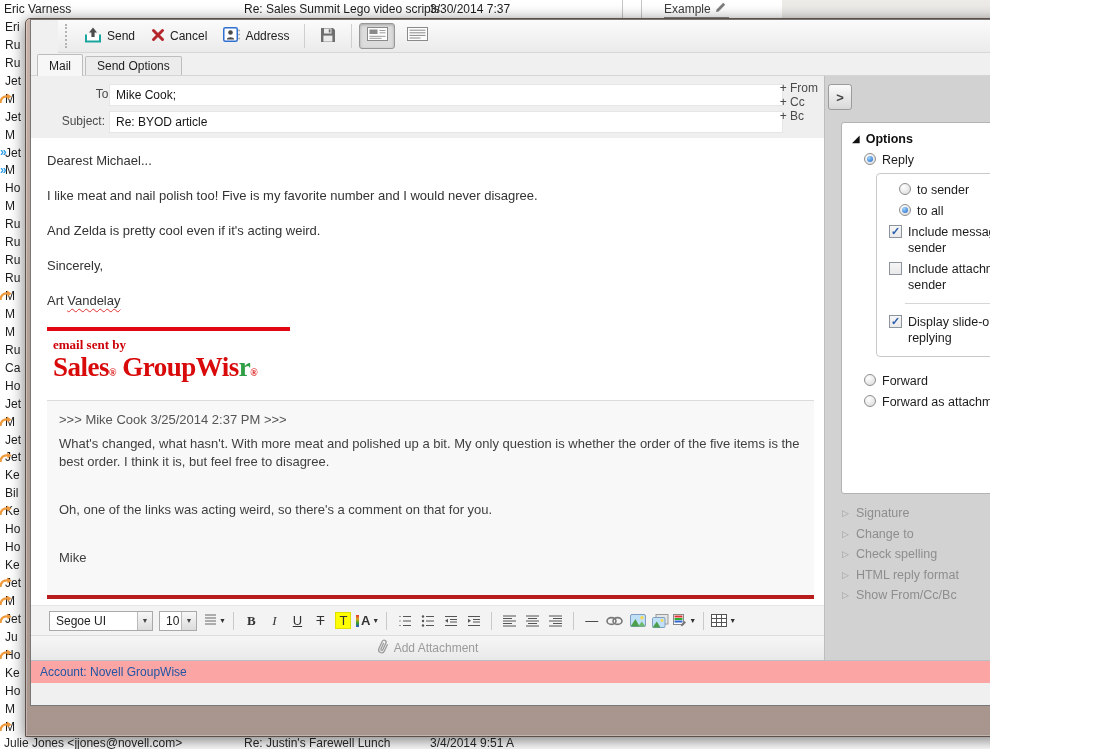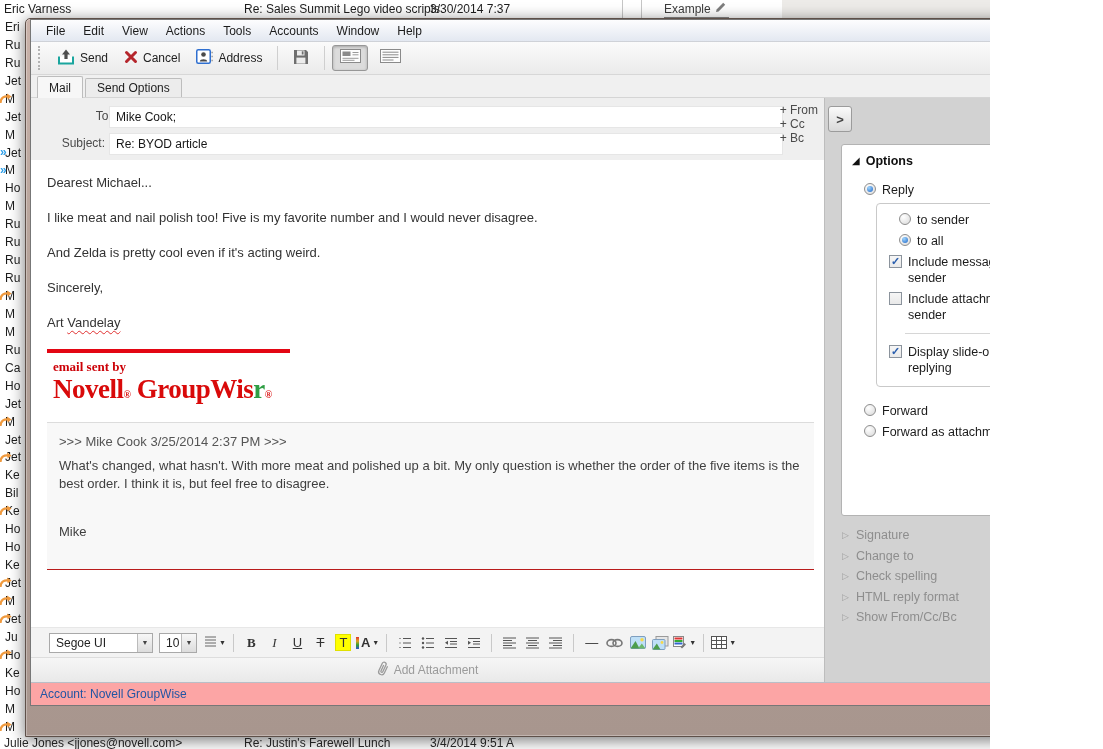--- a/index.html
+++ b/index.html
@@ -52,21 +52,21 @@
   .wbtn .maxglyph{ display:block; width:9px; height:7px; border:1.5px solid #3a332f; }
 
   .client{ margin:0 4px 4px; height:687px; background:#f0f0f0; border:1px solid #777;
            display:flex; flex-direction:column; overflow:hidden; }
 
   
   .menubar{ height:22px; background:linear-gradient(#fdfdfe,#e3e8f1); border-bottom:1px solid #cfd2d8;
             display:flex; align-items:center; padding-left:6px; flex:none; }
   .mitem{ padding:0 9px; font-size:12px; color:#1b1b1b; }
   .toolbar{ height:33px; background:linear-gradient(#fbfbfb,#ebebeb); border-bottom:1px solid #d7d7d7;
-            display:flex; align-items:center; padding-left:4px; flex:none; }
+            display:flex; align-items:center; padding-left:4px; flex:none;margin-left:27px; }
   .grip{ width:4px; height:24px; border-left:2px dotted #b3b3b3; margin:0 7px 0 3px; }
   .tbtn{ display:flex; align-items:center; gap:5px; padding:4px 8px; font-size:12px; color:#222; }
   .tsep{ width:1px; height:24px; background:#cfcfcf; margin:0 7px; }
   .togglebtn{ width:36px; height:26px; display:flex; align-items:center; justify-content:center;
               border-radius:3px; margin-right:4px; }
   .togglebtn.pressed{ background:#dcdcdc; border:1px solid #979797;
               box-shadow:inset 0 1px 3px rgba(0,0,0,.25); }
   .tabrow{ height:23px; display:flex; align-items:flex-end; padding-left:6px; flex:none;
            border-bottom:1px solid #d5d5d5; }
   .tab{ height:19px; display:flex; align-items:center; padding:0 11px; font-size:12px; color:#1d1d1d;
@@ -93,21 +93,21 @@
   .bodyarea p{ margin:0 0 17px; }
   .sigline{ margin:0; }
   .wavy{ text-decoration:underline; text-decoration-color:#e03030; text-decoration-style:wavy;
          text-underline-offset:3px; text-decoration-thickness:1px; }
   .redbar{ width:243px; height:4px; margin:16px 0 7px; }
   .sentby{ font-family:"Liberation Serif",serif; font-weight:bold; font-size:13px; margin-left:6px;
            line-height:14px; }
   .nlogo{ font-family:"Liberation Serif",serif; font-weight:bold; font-size:27px; margin-left:6px;
           line-height:30px; letter-spacing:-.5px; }
   .nlogo .reg{ font-size:10px; }
-  .quote{ margin-top:12px; background:#f8f8f8; border-top:1px solid #dcdcdc; border-bottom:1px solid #b91c1c;
+  .quote{ margin-top:12px; background:#f8f8f8; border-top:1px solid #dcdcdc; border-bottom:4px solid #b91c1c;
           padding:10px 12px 16px; color:#3f3f3f; }
   .quote .qhead{ margin:0 0 6px; color:#555; }
   .quote .qp1{ margin:0 0 30px; }
   .quote .qp2{ margin:0 0 30px; }
   .quote .qsig{ margin:0 0 12px; }
 
   
   .formatbar{ height:30px; background:#f3f3f3; border-top:1px solid #e7e7e7; display:flex;
               align-items:center; padding-left:18px; flex:none; }
   .combo{ height:20px; border:1px solid #a9a9a9; background:#fff; display:inline-flex; align-items:center;
@@ -151,21 +151,21 @@
   .radiorow,.checkrow{ display:flex; align-items:flex-start; gap:6px; font-size:12.5px; color:#1c1c1c;
            line-height:16px; }
   .radio{ width:12px; height:12px; border-radius:50%; border:1px solid #8e8e8e; flex:none; margin-top:1px;
           background:radial-gradient(circle at 35% 30%, #ffffff, #d8d8d8); display:flex;
           align-items:center; justify-content:center; }
   .radio.checked::after{ content:""; width:6px; height:6px; border-radius:50%;
           background:radial-gradient(circle at 35% 30%, #9fd4fb, #1d66c9); display:block; }
   .cbx{ width:13px; height:13px; border:1px solid #8b939c; flex:none; margin-top:1px;
         background:linear-gradient(#f6f6f6,#e9e9e9); display:flex; align-items:center;
         justify-content:center; font-size:11px; line-height:11px; color:#2b5fae; font-weight:bold; }
-  .replyrow{ margin:14px 0 0 12px; }
+  .replyrow{ margin:6px 0 0 12px; }
   .groupbox{ margin:5px 0 0 24px; width:188px; border:1px solid #c9c9c9; border-radius:4px;
              padding:8px 4px 10px 12px; display:flex; flex-direction:column; gap:5px; }
   .groupbox .indent{ margin-left:10px; }
   .gsep{ height:1px; background:#d6d6d6; margin:5px 0 5px 16px; }
   .lblwrap{ width:150px; }
   .fwdrow1{ margin:16px 0 0 12px; }
   .fwdrow2{ margin:5px 0 0 12px; }
   .extras{ position:absolute; left:17px; top:430px; display:flex; flex-direction:column; gap:6.5px;
            font-size:12.5px; color:#8e8e8e; }
   .extra{ display:flex; align-items:center; gap:7px; }
@@ -438,37 +438,20 @@
       <span class="s1">Julie Jones &lt;jjones@novell.com&gt;</span>
       <span class="s2">Re: Justin's Farewell Lunch</span>
       <span class="s3">3/4/2014 9:51 A</span>
     </div>
   </div>
 
   <div class="win">
 
     <div class="client">
 
-      <div class="menubar">
-  <span class="mitem">File</span>
-
-  <span class="mitem">Edit</span>
-
-  <span class="mitem">View</span>
-
-  <span class="mitem">Actions</span>
-
-  <span class="mitem">Tools</span>
-
-  <span class="mitem">Accounts</span>
-
-  <span class="mitem">Window</span>
-
-  <span class="mitem">Help</span>
-</div>
 
       <div class="toolbar">
         <span class="grip"></span>
         <span class="tbtn">
           <span><svg width="18" height="16" viewBox="0 0 18 16">
                 <path d="M2 7.5 v7 h14 v-7" fill="#fff" stroke="#1aa59e" stroke-width="2"></path>
                 <path d="M9 0.5 L13 5.5 H10.6 V10 H7.4 V5.5 H5 Z" fill="#4d4d4d"></path>
               </svg></span>
           <span>Send</span>
         </span>
@@ -552,26 +535,27 @@
           <div class="bodyarea">
             <p>Dearest Michael...</p>
             <p>I like meat and nail polish too! Five is my favorite number and I would never disagree.</p>
             <p>And Zelda is pretty cool even if it's acting weird.</p>
             <p class="sigline">Sincerely,</p>
             <p class="sigline"><span>Art </span><span class="wavy">Vandelay</span></p>
 
             <div class="redbar" id="redbar" style="background: rgb(227, 6, 19);"></div>
             <div class="sentby" id="sentby" style="color: rgb(204, 0, 7);">email sent by</div>
             <div class="nlogo">
-              <span id="brand1" style="color: rgb(217, 10, 10);">Novell</span><span class="reg" id="reg1" style="color: rgb(217, 10, 10);">®</span><span id="brand2" style="color: rgb(217, 10, 10);"> GroupWis</span><span id="brandg" style="color: rgb(47, 158, 68);">r</span><span class="reg" id="reg2" style="color: rgb(217, 10, 10);">®</span>
+              <span id="brand1" style="color: rgb(217, 10, 10);">Sales</span><span class="reg" id="reg1" style="color: rgb(217, 10, 10);">®</span><span id="brand2" style="color: rgb(217, 10, 10);"> GroupWis</span><span id="brandg" style="color: rgb(47, 158, 68);">r</span><span class="reg" id="reg2" style="color: rgb(217, 10, 10);">®</span>
             </div>
 
             <div class="quote">
               <p class="qhead">&gt;&gt;&gt; Mike Cook 3/25/2014 2:37 PM &gt;&gt;&gt;</p>
               <p class="qp1">What's changed, what hasn't. With more meat and polished up a bit. My only question is whether the order of the five items is the best order. I think it is, but feel free to disagree.</p>
+              <p class="qp2">Oh, one of the links was acting weird, so there's a comment on that for you.</p>
               <p class="qsig">Mike</p>
             </div>
           </div>
 
           <div class="formatbar">
             <span class="combo fontc">
               <span class="cval">Segoe UI</span>
               <span class="cbtn">▼</span>
             </span>
             <span class="combo sizec">

